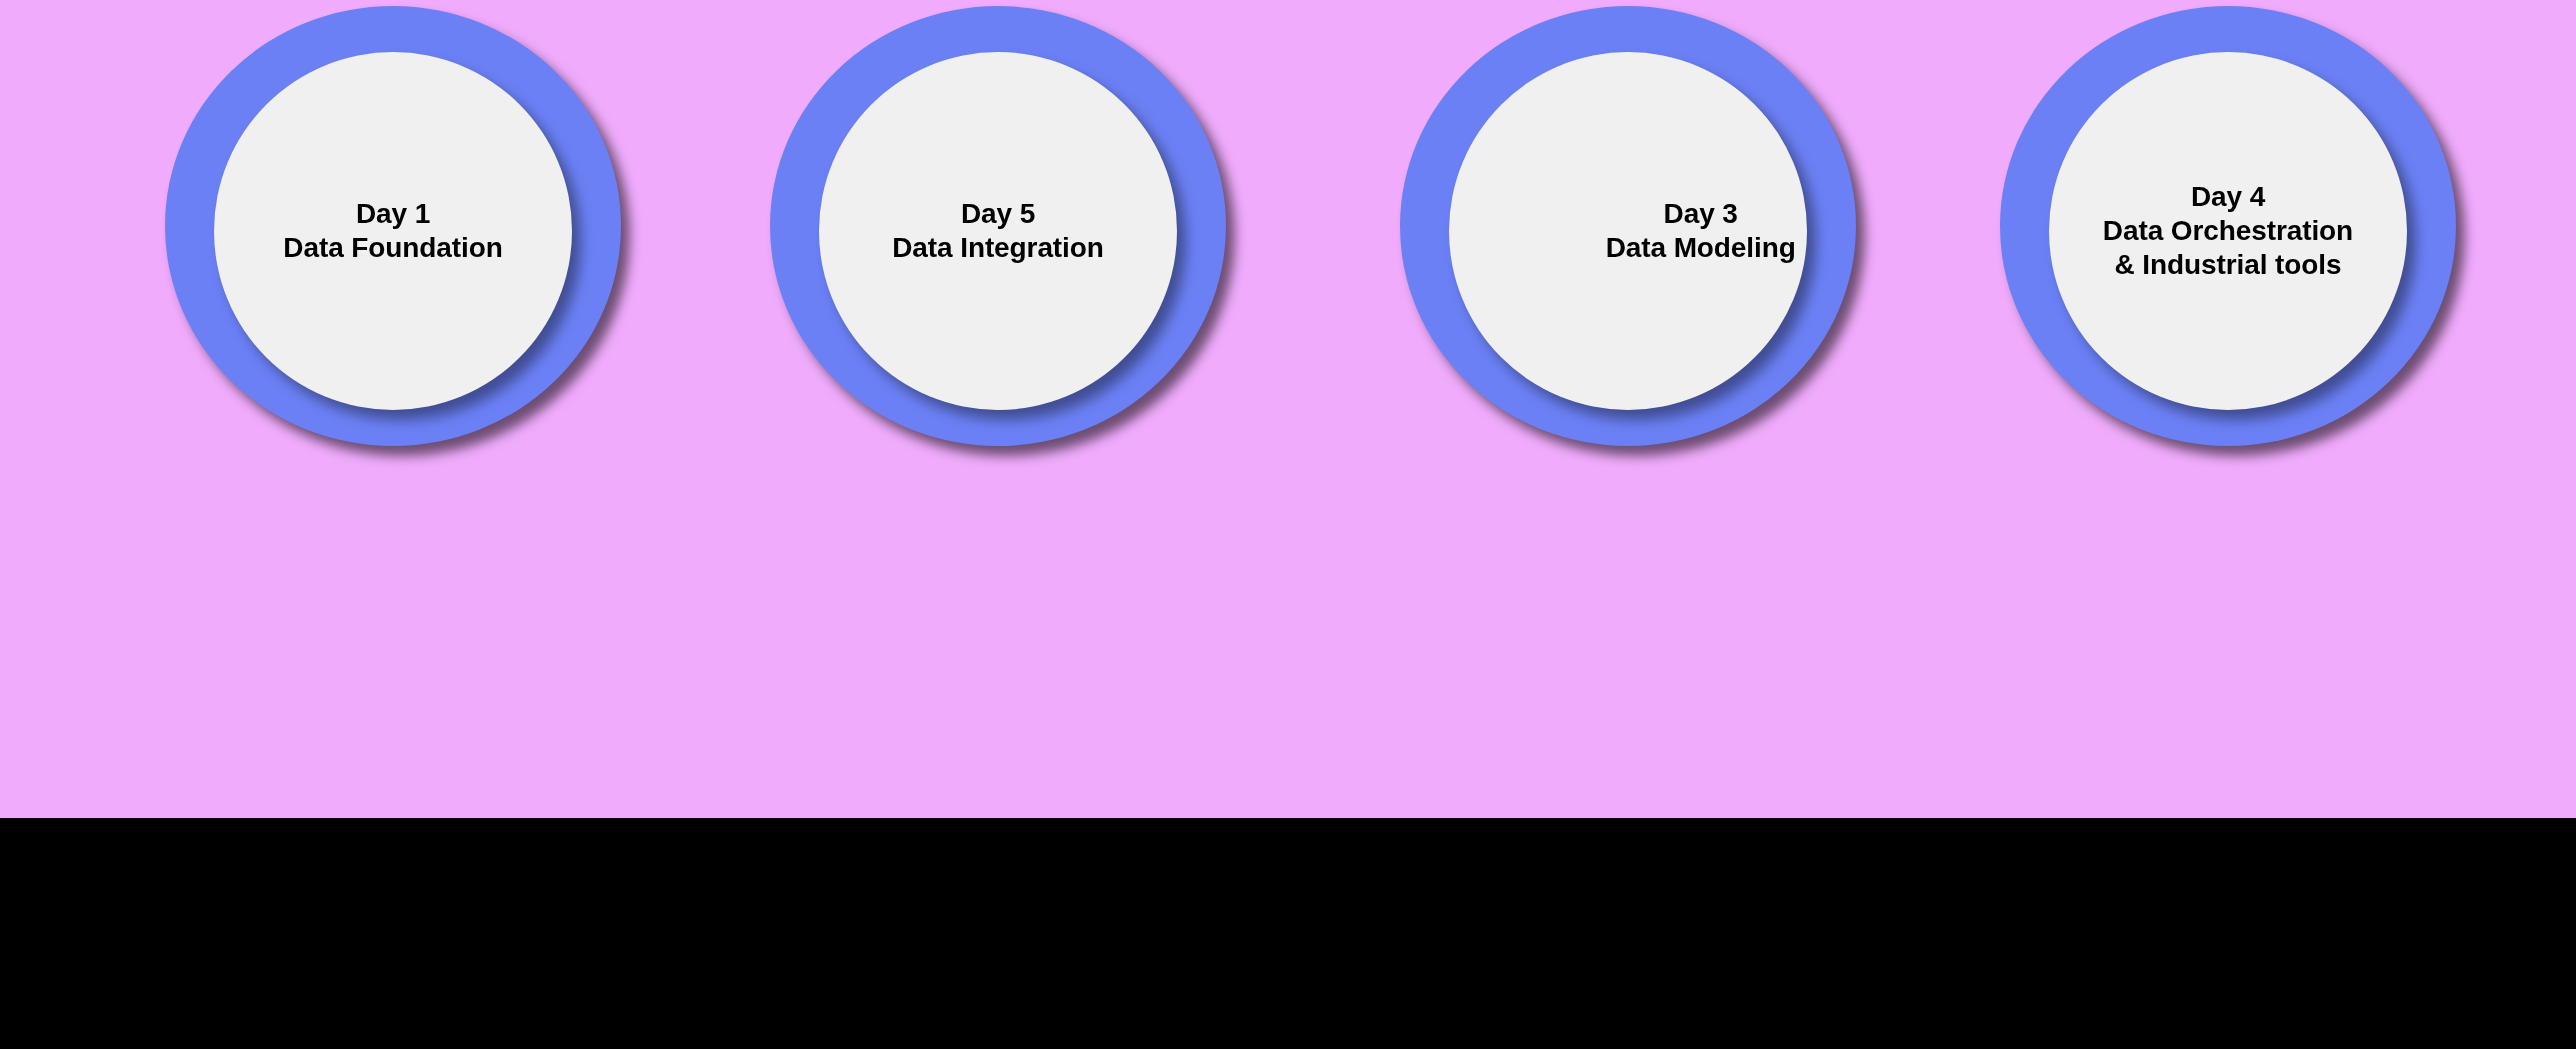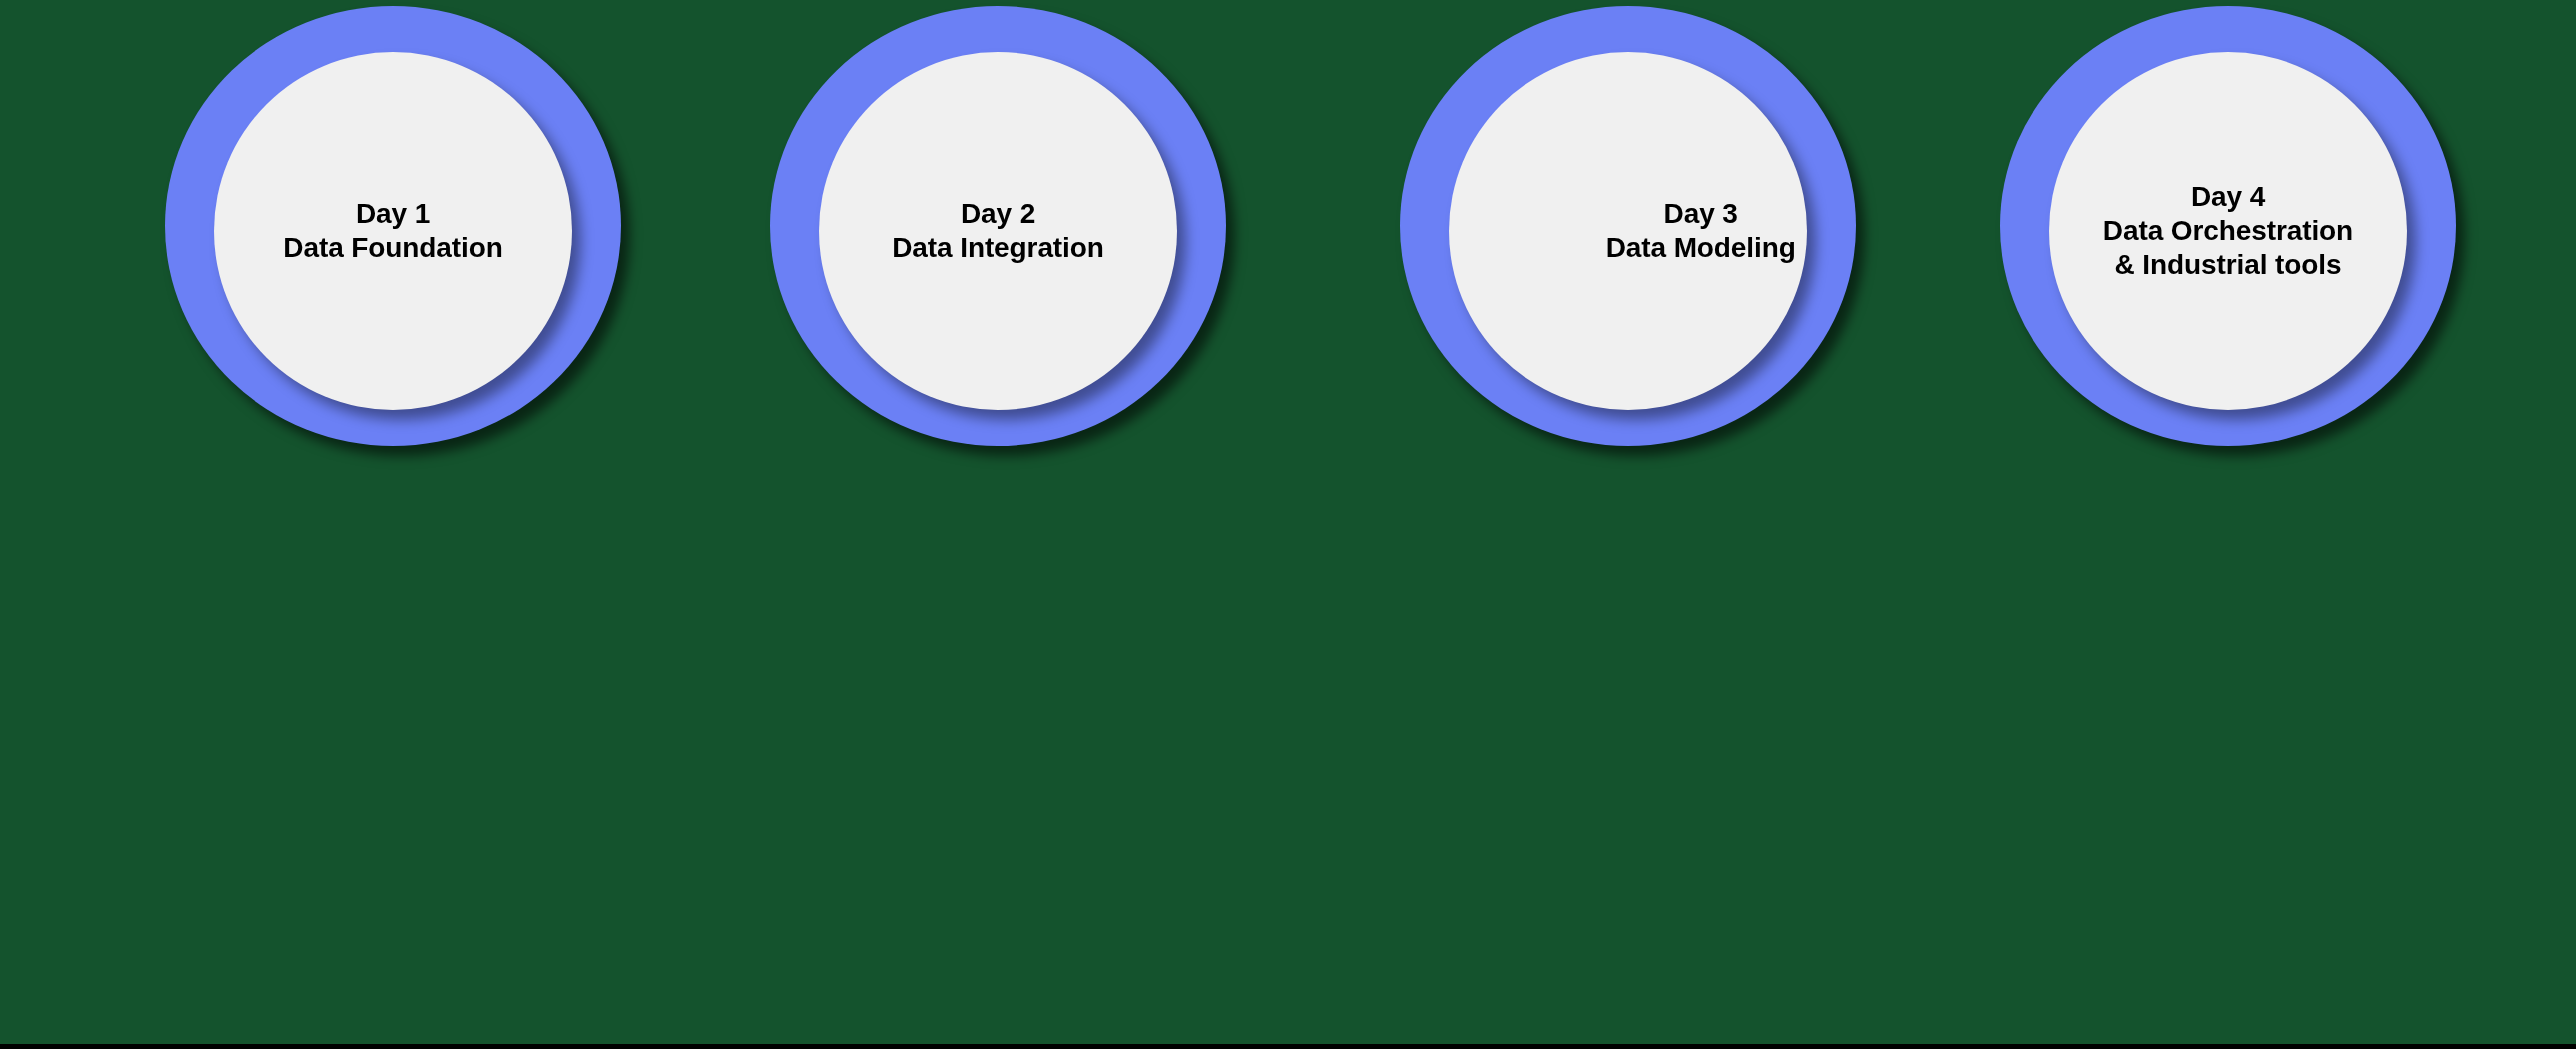--- a/index.html
+++ b/index.html
@@ -11,22 +11,22 @@
   body {
     width: 2576px;
     height: 1050px;
     overflow: hidden;
     font-family: "Liberation Sans", sans-serif;
   }
 
   #canvas {
     position: relative;
     width: 2576px;
-    height: 1044px;
-    background: #14532d;
+    height: 818px;
+    background: #f0abfc;
   }
 
   
   .node {
     position: absolute;
     display: block;
   }
 
   .node-ring {
     position: absolute;
@@ -85,21 +85,21 @@
     <div class="node-ring"></div>
     <div class="node-core" id="core-0">
       <span class="node-label">Day 1
 Data Foundation</span>
     </div>
   </div>
 
   <div class="node" id="node-1">
     <div class="node-ring"></div>
     <div class="node-core" id="core-1">
-      <span class="node-label">Day 2
+      <span class="node-label">Day 5
 Data Integration</span>
     </div>
   </div>
 
   <div class="node" id="node-2">
     <div class="node-ring"></div>
     <div class="node-core" id="core-2">
       <span class="node-label">Day 3
 Data Modeling</span>
     </div>

